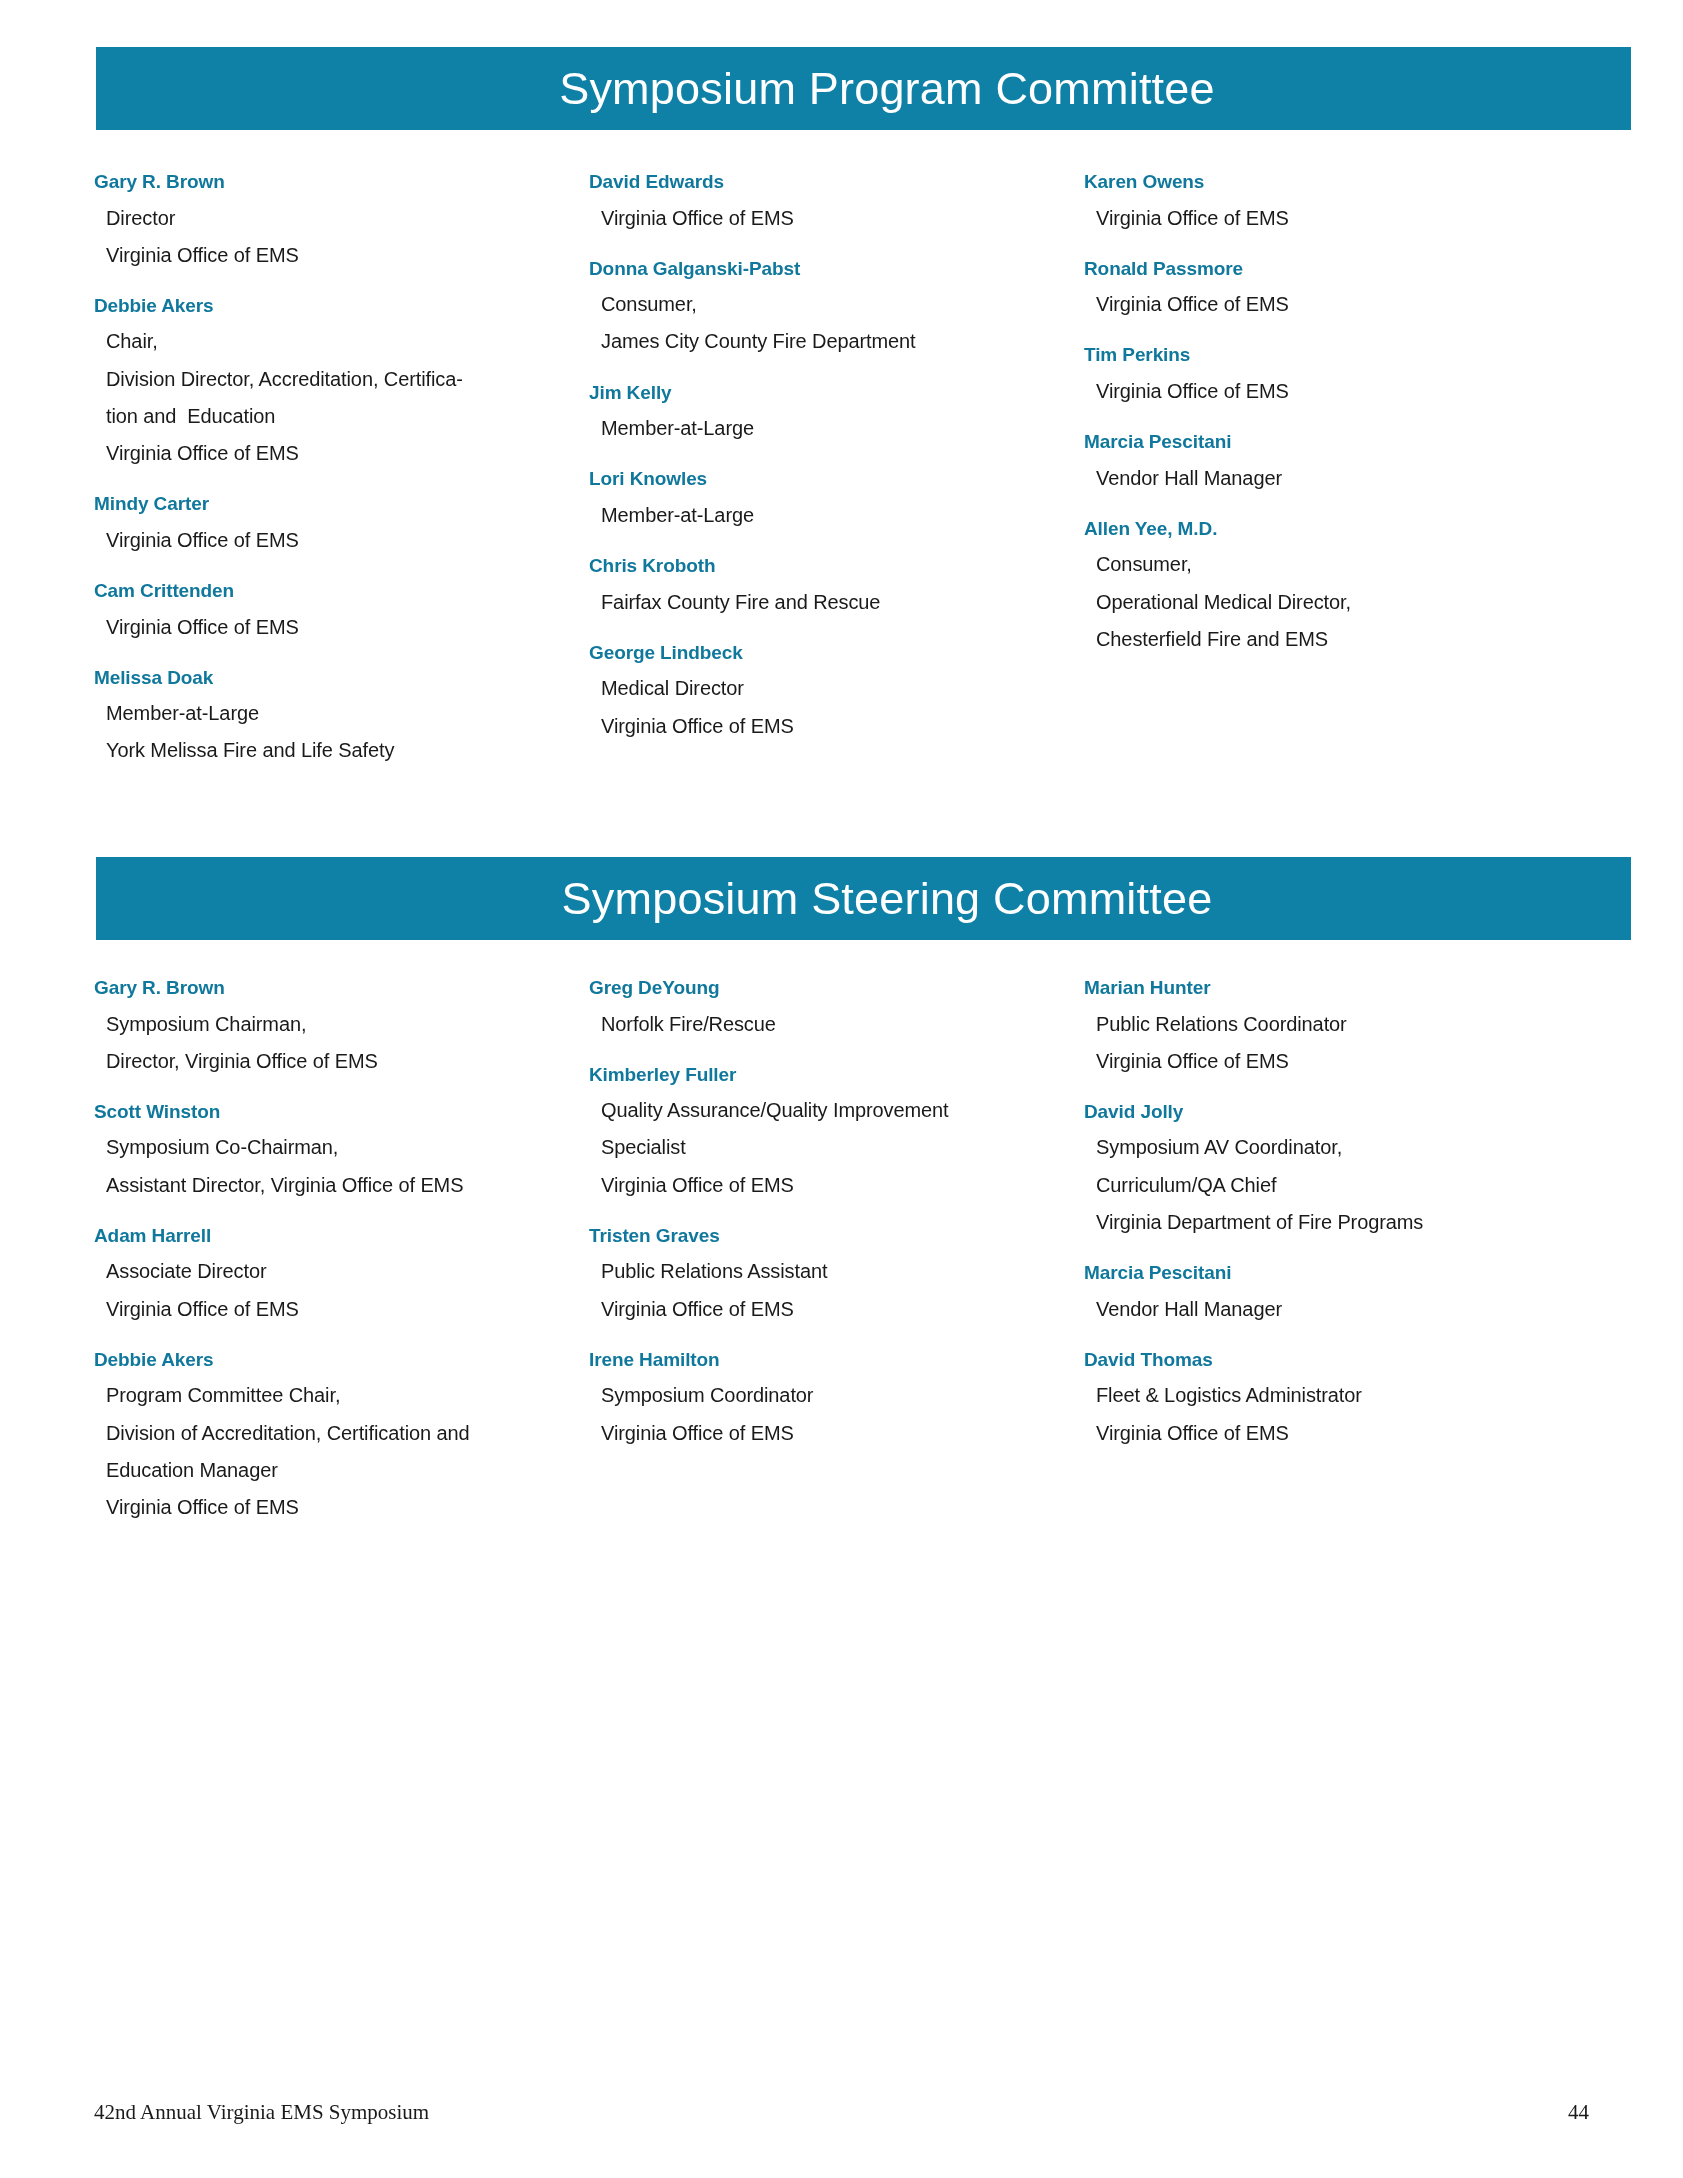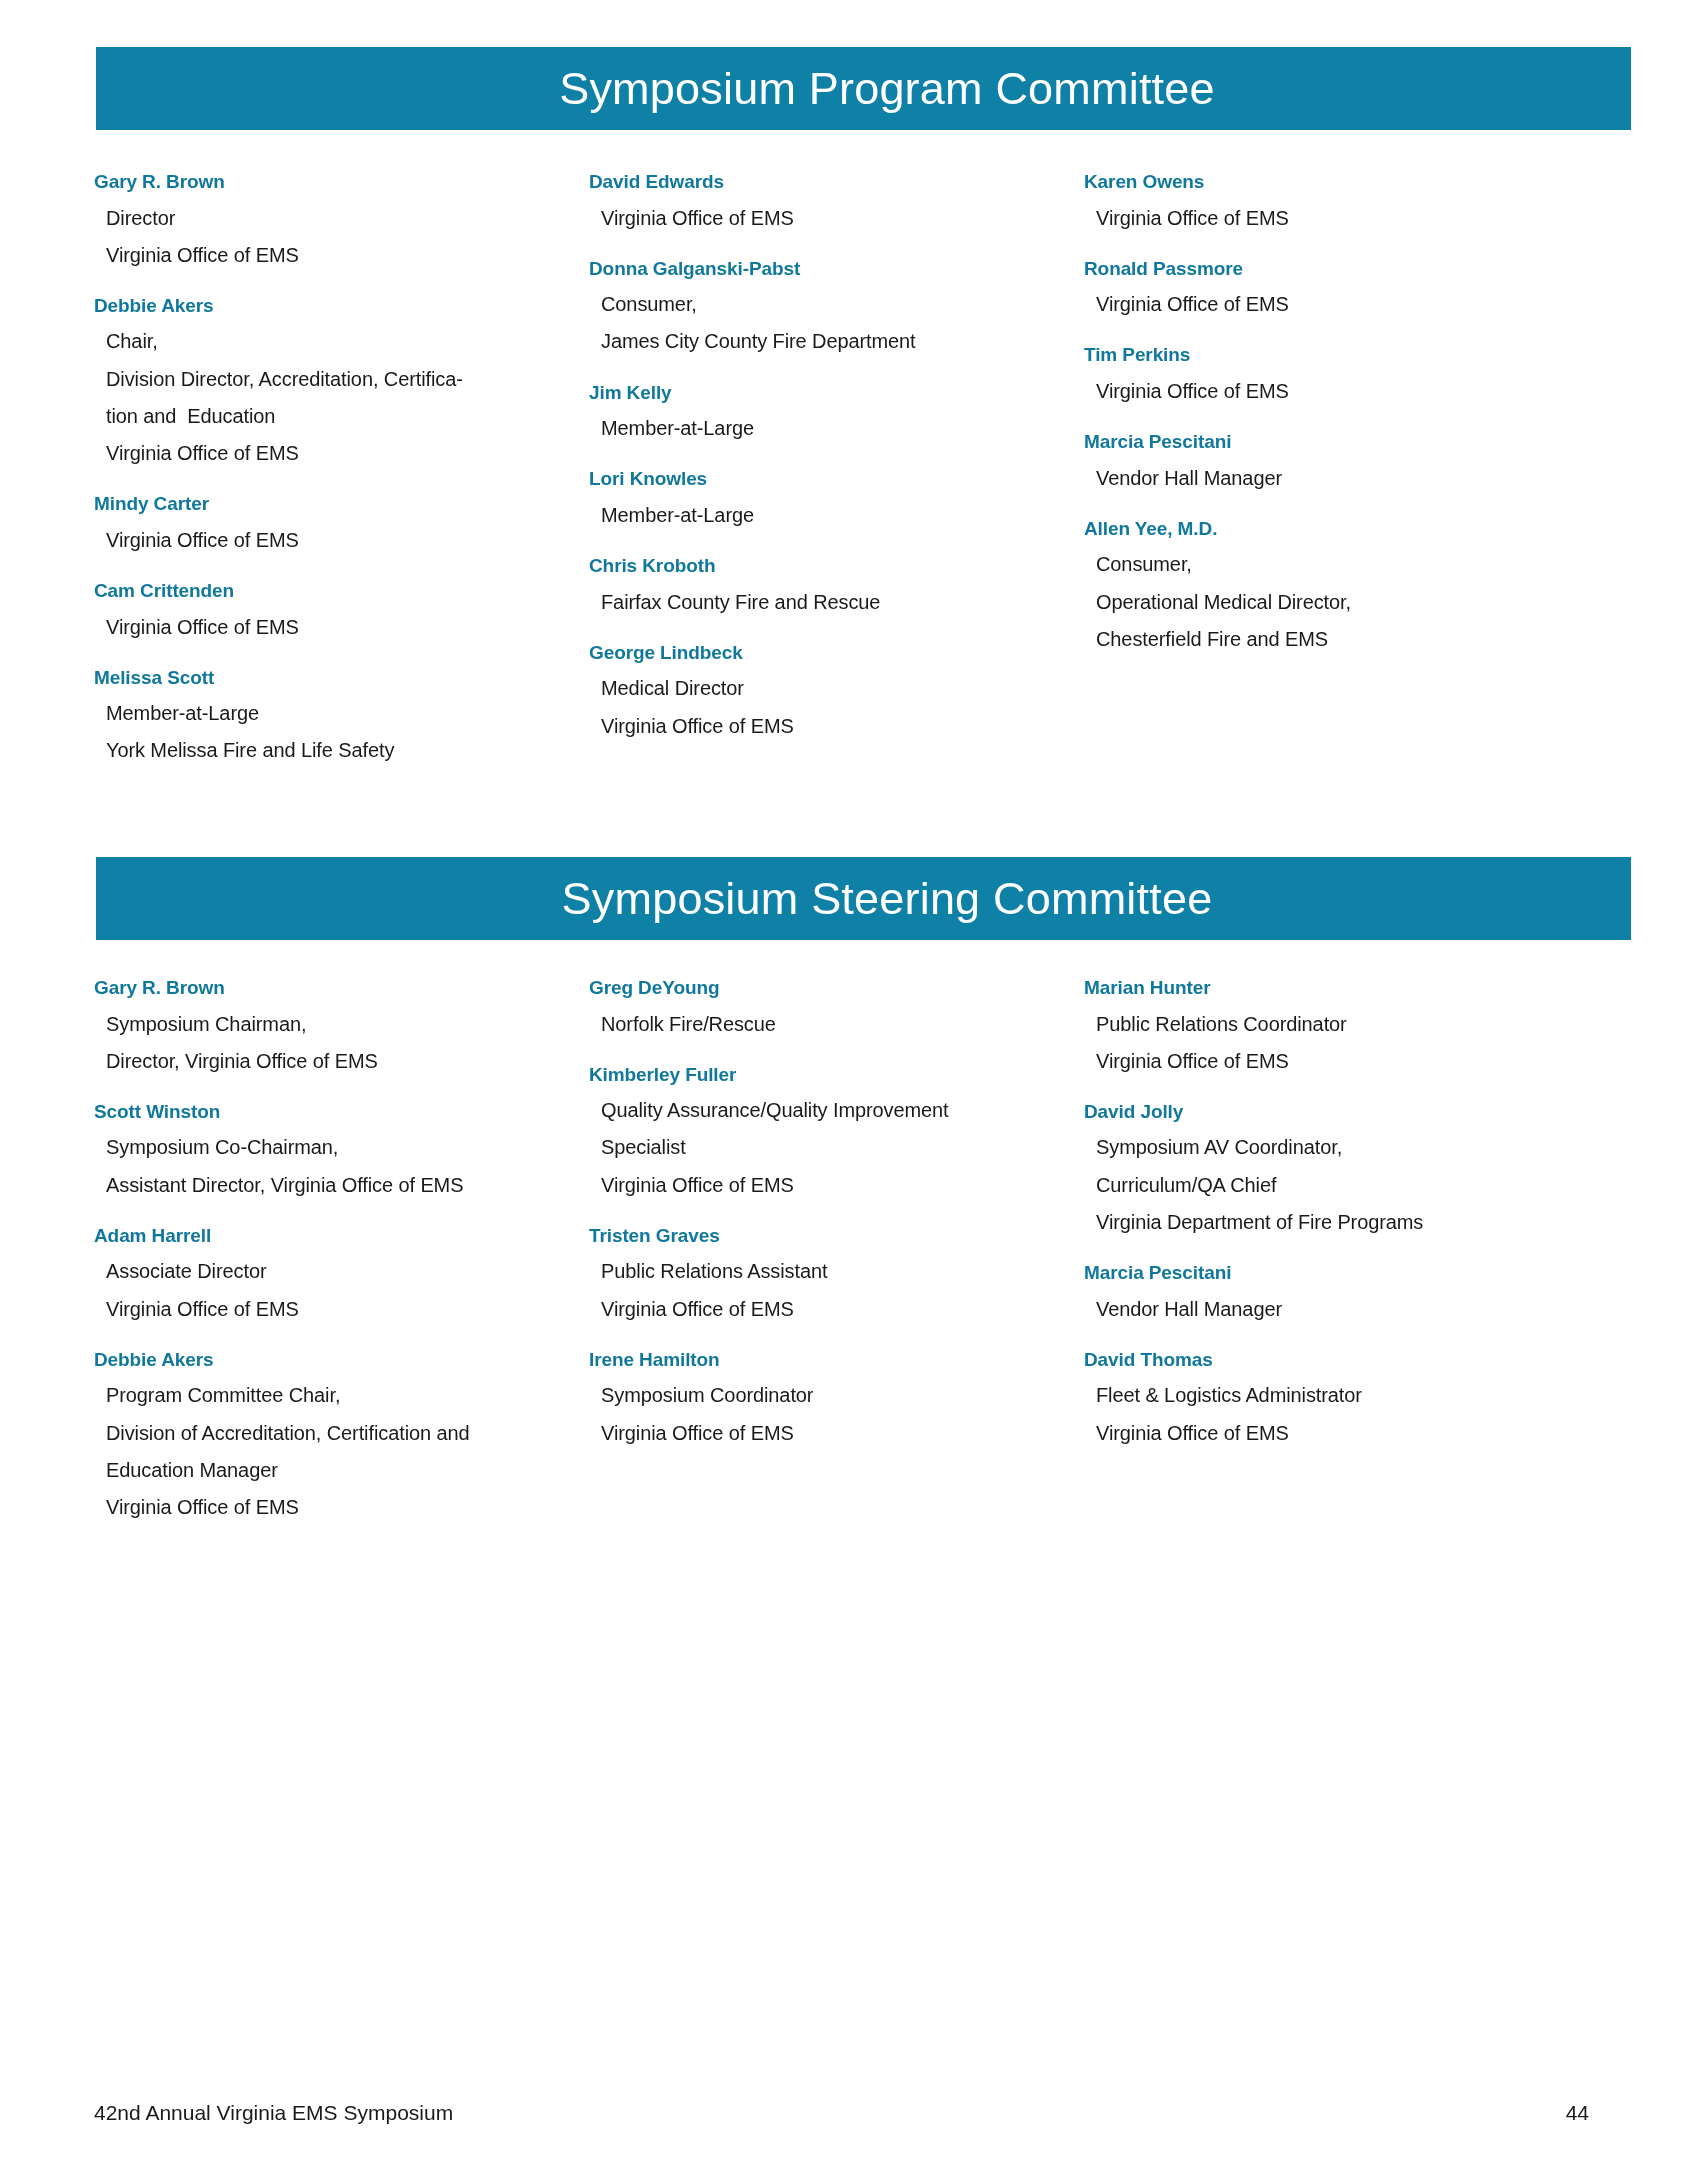--- a/index.html
+++ b/index.html
@@ -90,20 +90,21 @@
 
   
   .footer {
     position: absolute;
     left: 94px;
     right: 94px;
     top: 2102px;
     display: flex;
     justify-content: space-between;
     align-items: baseline;
+    font-family: Liberation Serif, serif;
   }
   .footer-left, .footer-right {
     font-size: 21px;
     color: #1a1a1a;
     line-height: 1;
   }
 </style>
 </head>
 <body>
 
@@ -130,21 +131,21 @@
       </div>
       <div class="entry">
         <div class="entry-name">Mindy Carter</div>
         <div class="entry-line">Virginia Office of EMS</div>
       </div>
       <div class="entry">
         <div class="entry-name">Cam Crittenden</div>
         <div class="entry-line">Virginia Office of EMS</div>
       </div>
       <div class="entry">
-        <div class="entry-name">Melissa Scott</div>
+        <div class="entry-name">Melissa Doak</div>
         <div class="entry-line">Member-at-Large</div>
         <div class="entry-line">York Melissa Fire and Life Safety</div>
       </div>
     </div>
 
     <div class="col">
       <div class="entry">
         <div class="entry-name">David Edwards</div>
         <div class="entry-line">Virginia Office of EMS</div>
       </div>

